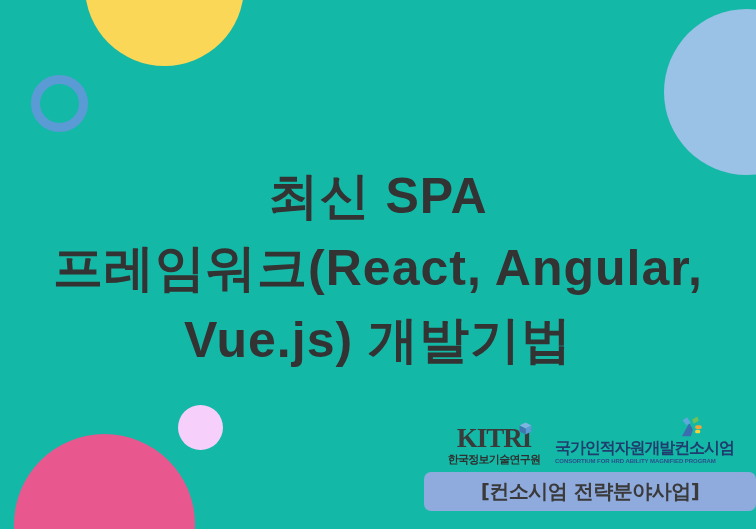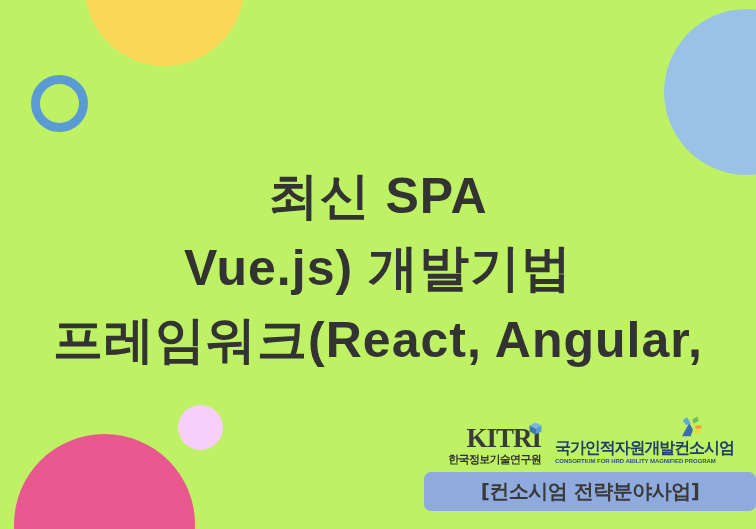--- a/index.html
+++ b/index.html
@@ -7,21 +7,21 @@
     padding: 0;
     background: #ffffff;
   }
   body {
     font-family: "Liberation Sans", "DejaVu Sans", sans-serif;
   }
   #slide {
     position: relative;
     width: 756px;
     height: 529px;
-    background: #bef264;
+    background: #14b8a6;
     overflow: hidden;
   }
 
   
   .shape { position: absolute; border-radius: 50%; }
 
   #shape-yellow {
     left: 85px;   top: -93px;
     width: 159px; height: 159px;
     background: #FBD757;
@@ -69,21 +69,21 @@
     position: absolute;
     left: 447px; top: 404px;
     width: 260px; height: 62px;
     display: flex;
     align-items: flex-end;
     gap: 14px;
   }
   .logo { position: relative; }
 
   
-  #logo-kitri { width: 94px; text-align: right; }
+  #logo-kitri { width: 94px; text-align: center; }
   #kitri-wordmark {
     position: relative;
     font-family: "Liberation Serif", "DejaVu Serif", serif;
     font-weight: bold;
     font-size: 27px;
     line-height: 29px;
     letter-spacing: -1px;
     color: #3A3A3A;
     display: inline-block;
   }
@@ -154,22 +154,22 @@
   <div class="shape" id="shape-bluecircle-large"></div>
 
   <div class="shape" id="shape-blue-ring"></div>
 
   <div class="shape" id="shape-pink"></div>
 
   <div class="shape" id="shape-lavender"></div>
 
   <div id="title-block">
     <span class="tline">최신 SPA</span>
+    <span class="tline">프레임워크(React, Angular,</span>
     <span class="tline">Vue.js) 개발기법</span>
-    <span class="tline">프레임워크(React, Angular,</span>
   </div>
 
   <div id="logo-row">
 
     <div class="logo" id="logo-kitri">
       <div id="kitri-wordmark">
         <span>KITRI</span>
         <span id="kitri-cube">
           <svg viewBox="0 0 24 24" width="13" height="13" aria-hidden="true">
             <polygon points="12,1 23,6.5 12,12 1,6.5" fill="#7FB3E0"></polygon>

